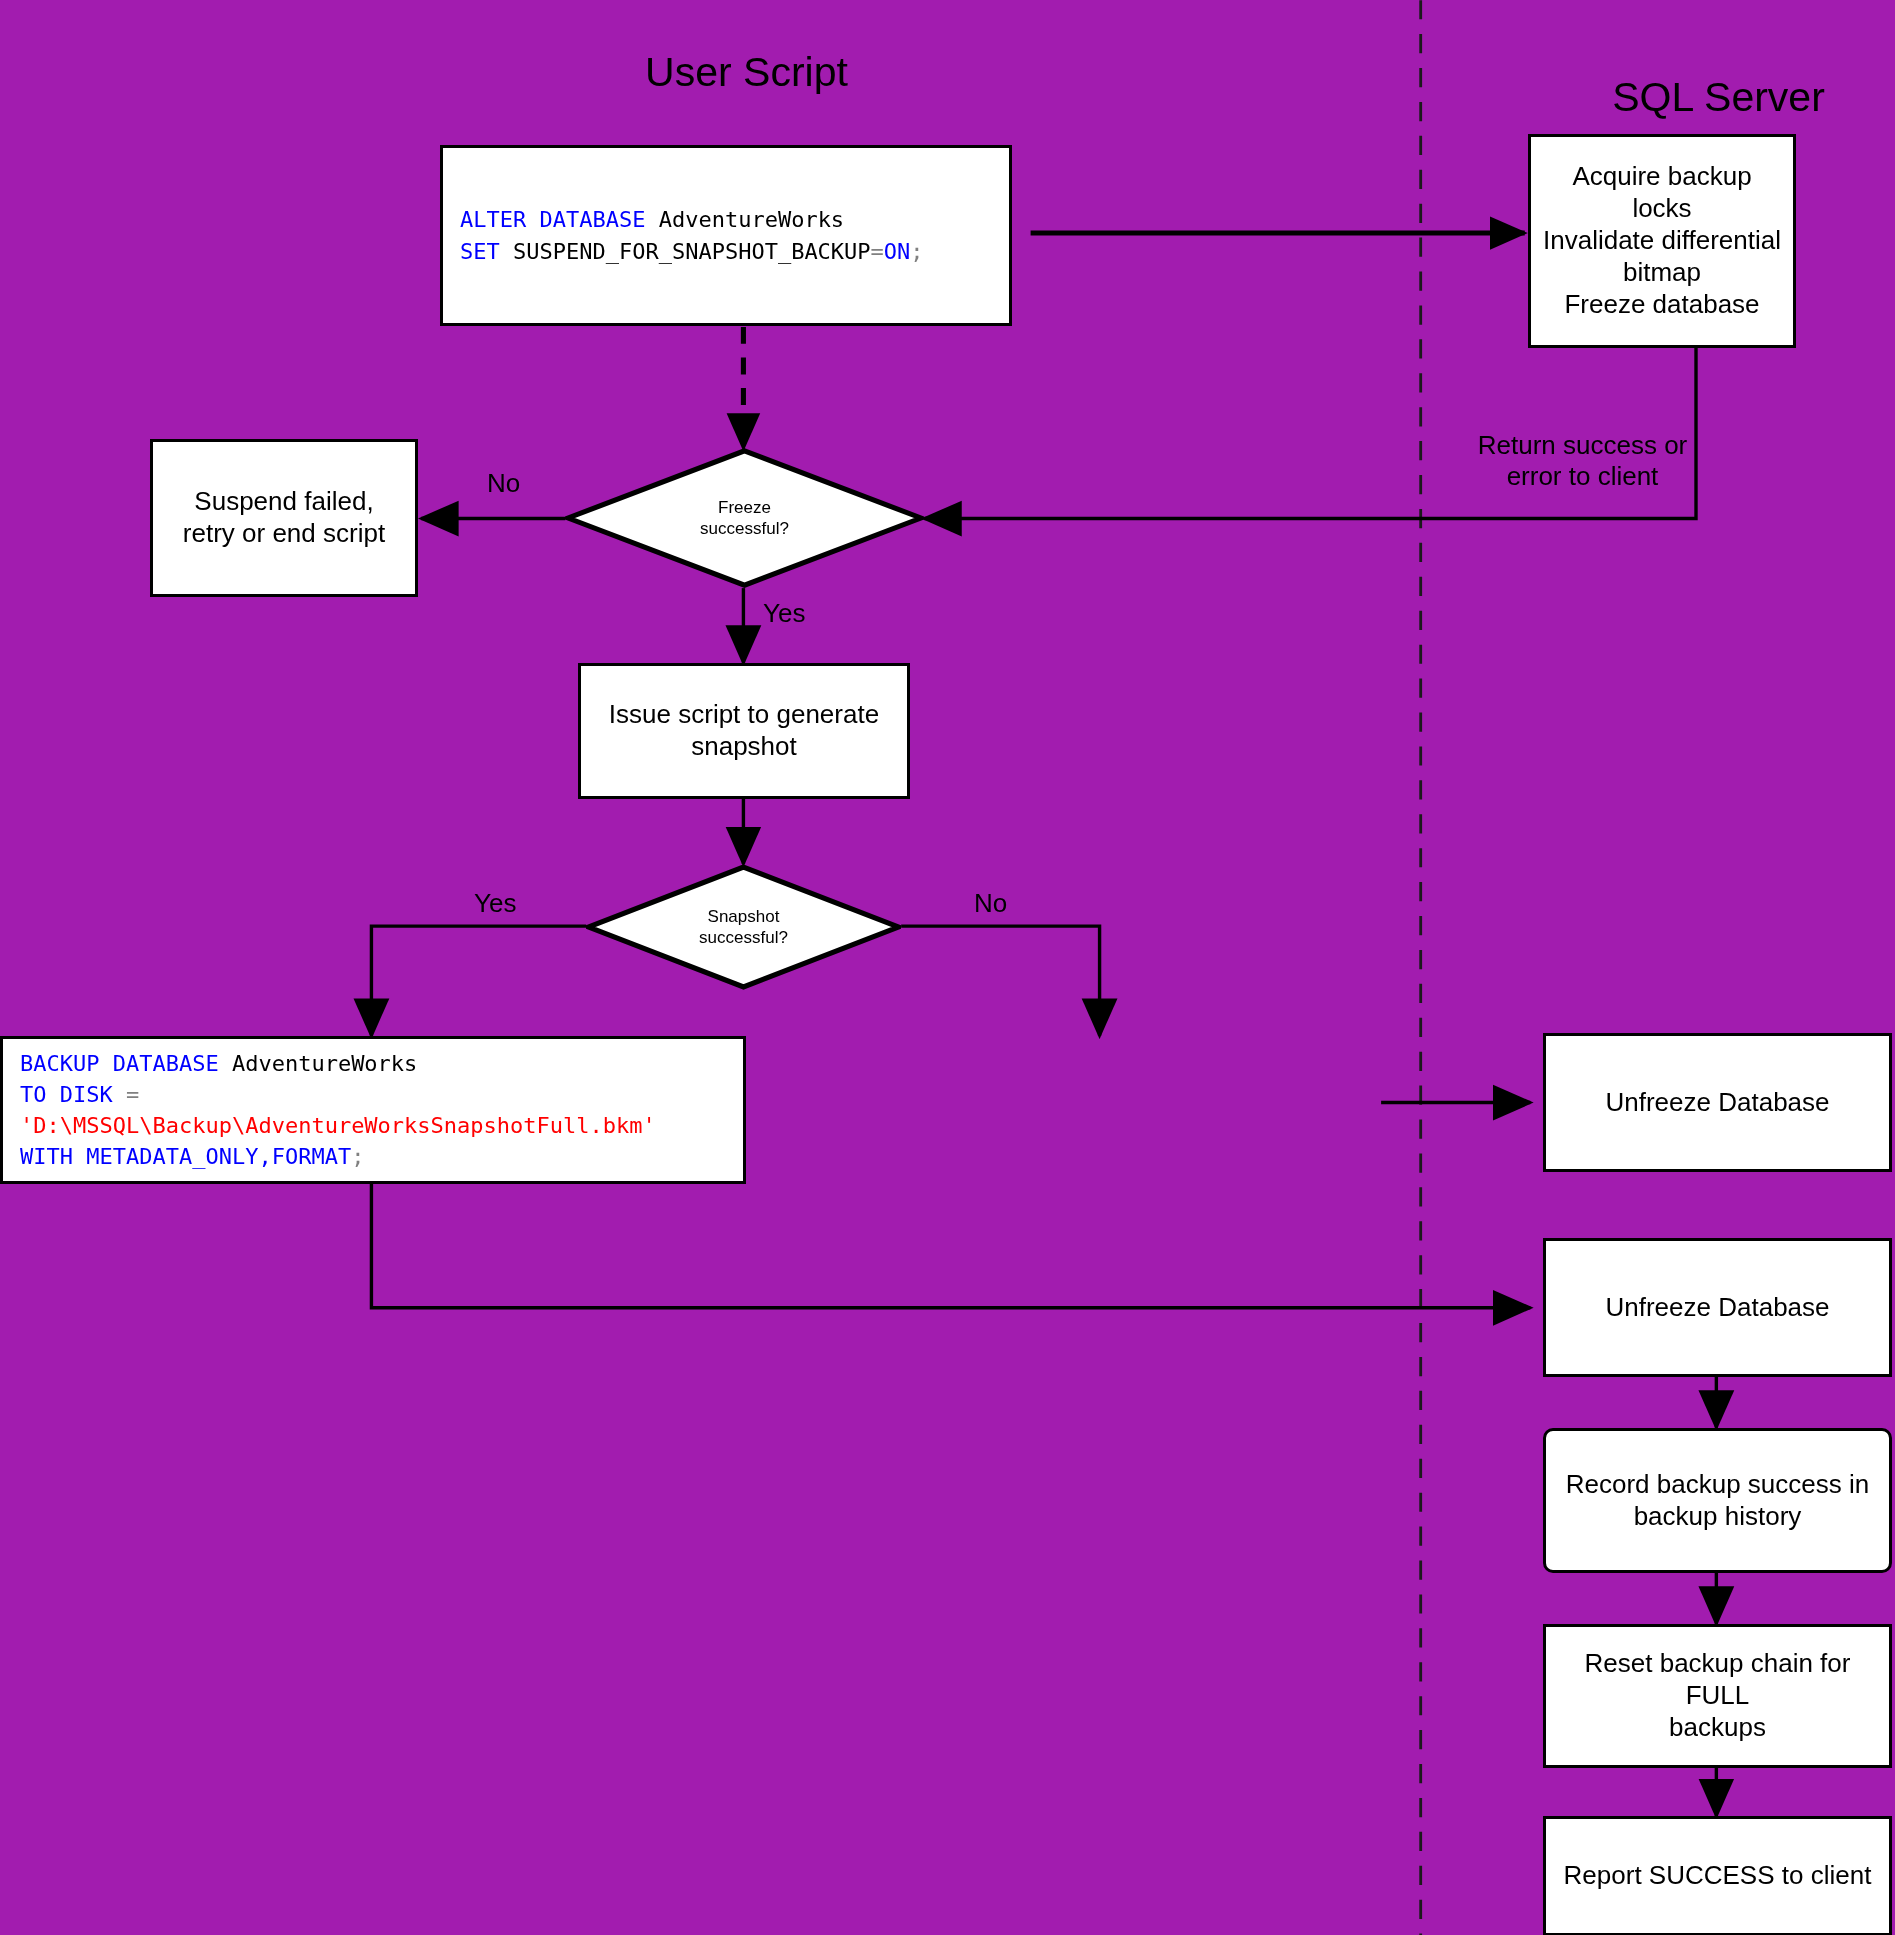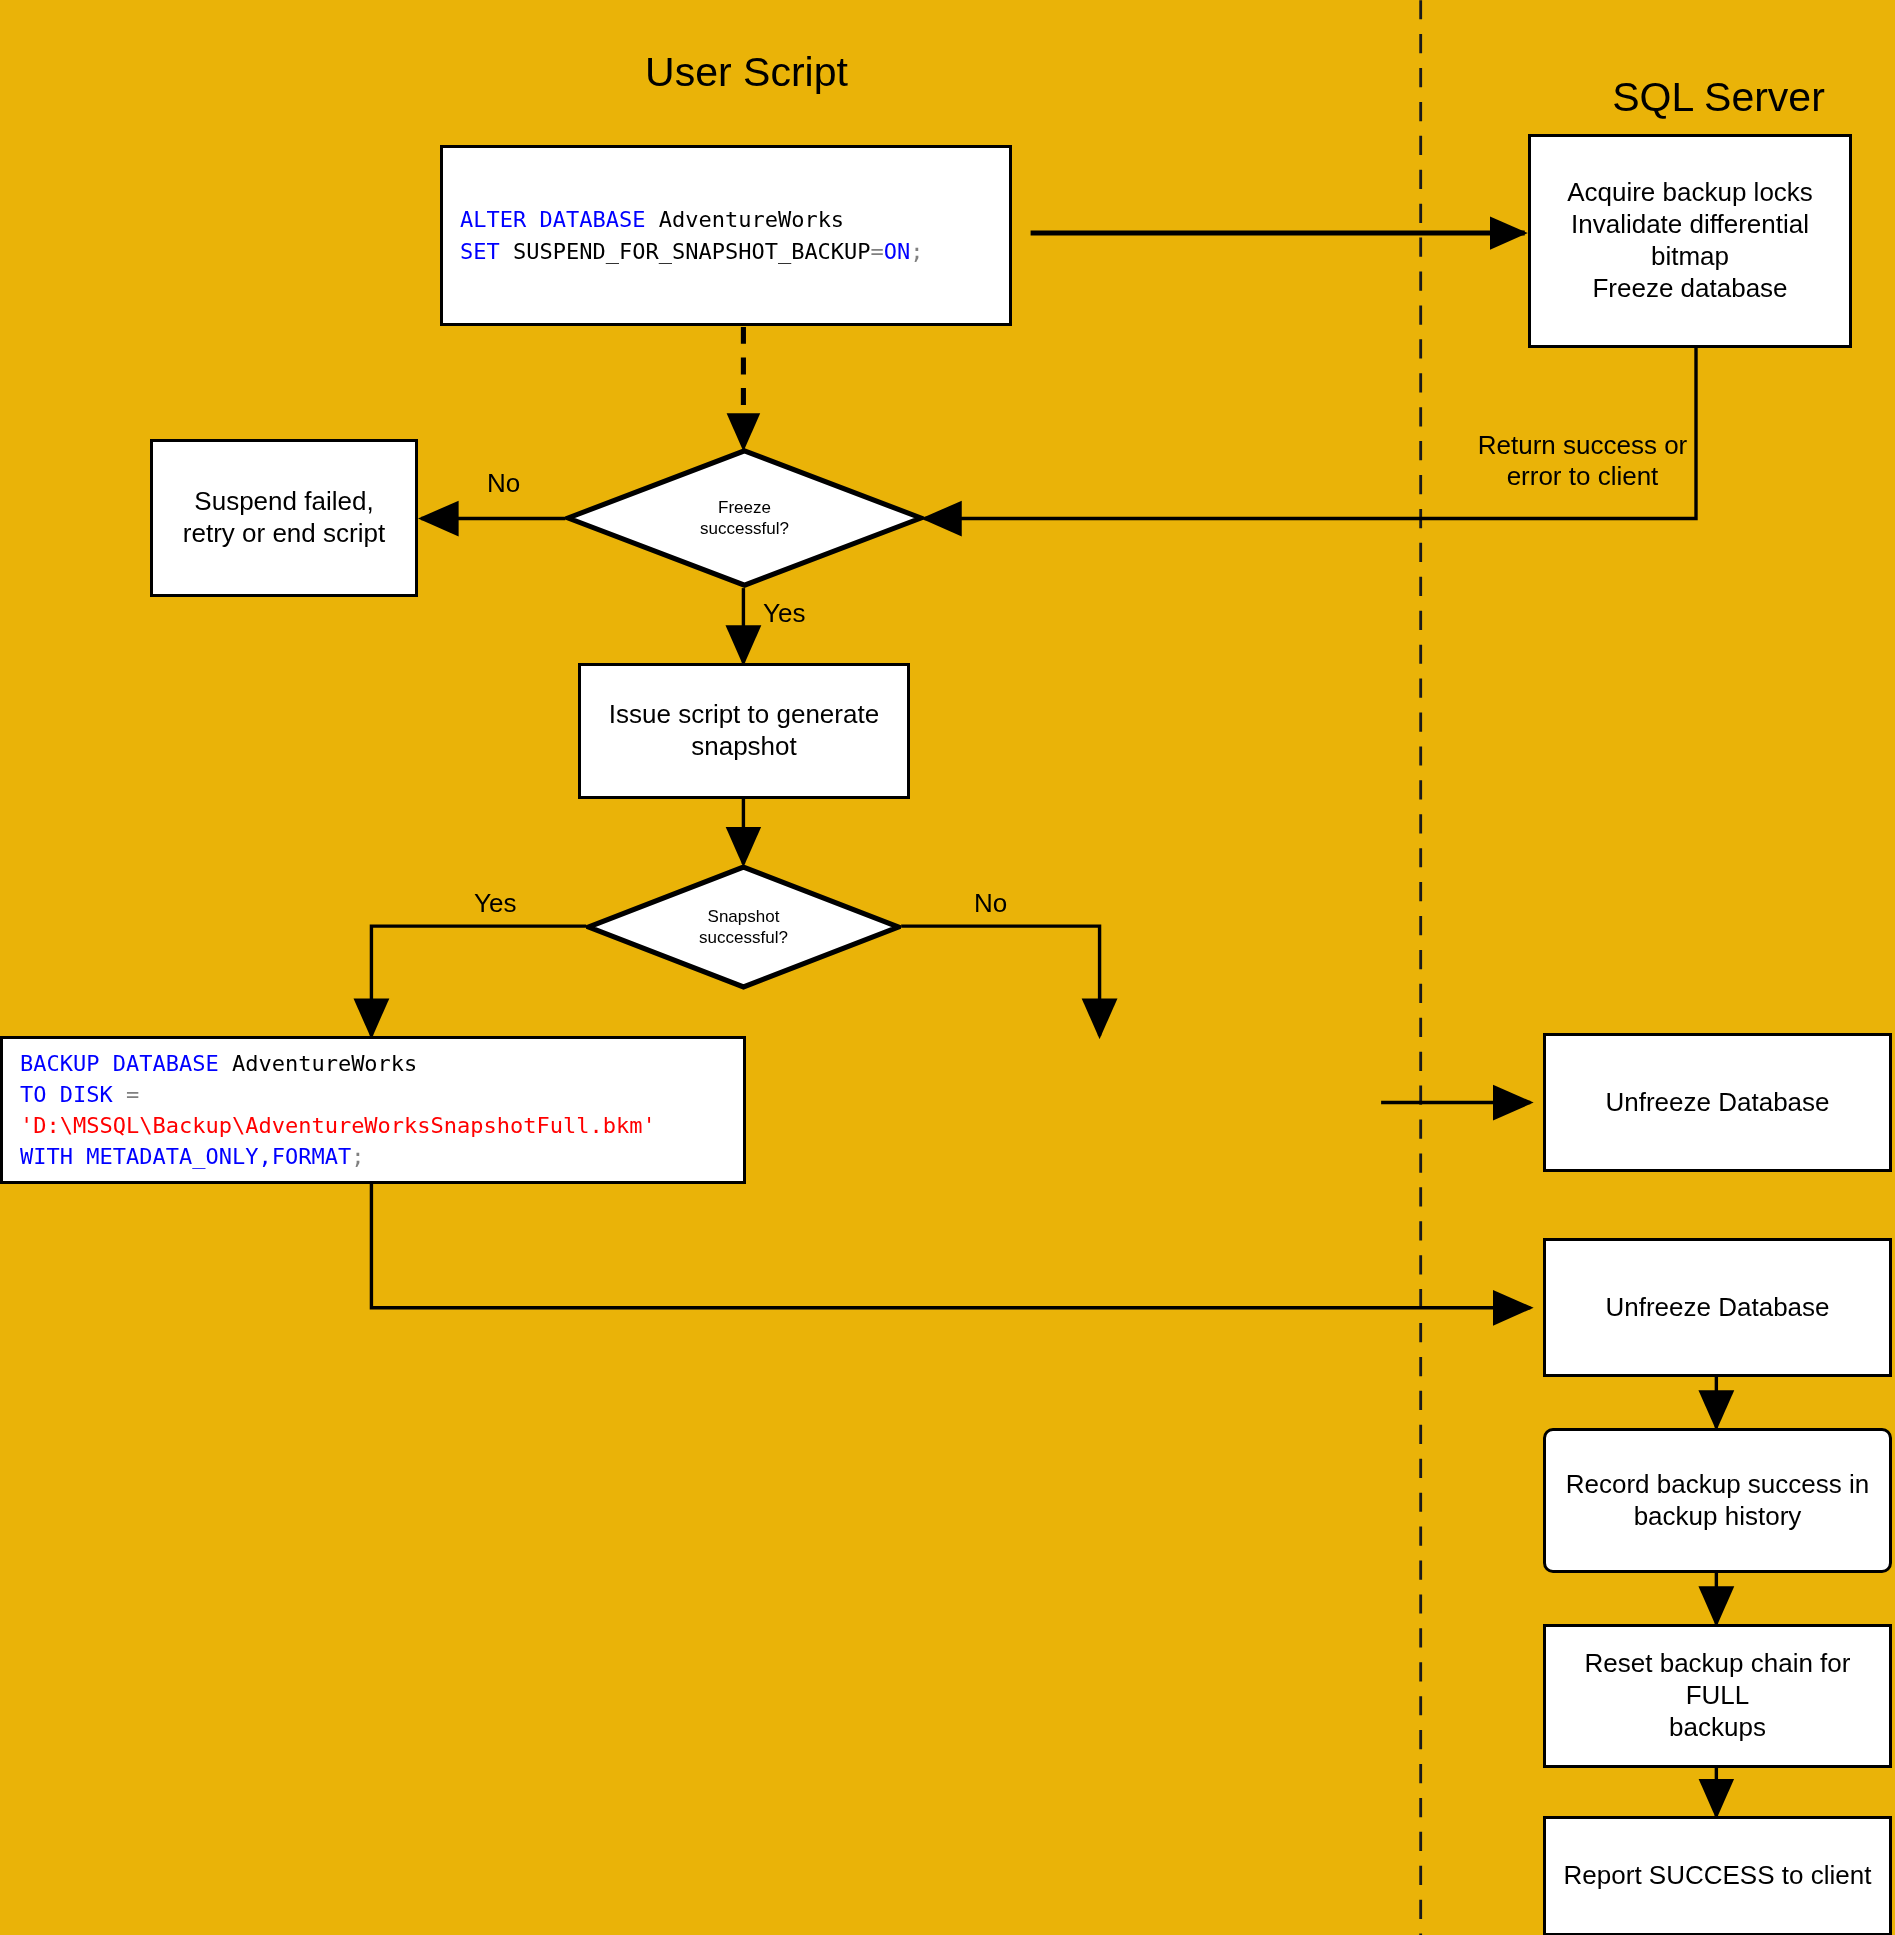--- a/index.html
+++ b/index.html
@@ -14,21 +14,21 @@
     position: relative;
     overflow: hidden;
     font-family: "Liberation Sans", sans-serif;
     color: #000;
   }
   #canvas {
     position: absolute;
     left: 0; top: 0;
     width: 1895px;
     height: 1936px;
-    background: #eab308;
+    background: #a21caf;
   }
   .svg-layer {
     position: absolute;
     left: 0; top: 0;
     width: 1895px;
     height: 1936px;
     pointer-events: none;
   }
   
   .lane-title {
@@ -153,21 +153,21 @@
 
   <div class="lane-title" style="left:577px; top:52px; width:339px;">User Script</div>
 
   <div class="lane-title" style="left:1549px; top:37px; width:339px;margin-top:40px;">SQL Server</div>
 
   <div class="code-node" style="left:440px; top:145px; width:572px; height:181px;">
     <pre><span class="kw">ALTER DATABASE </span><span class="id">AdventureWorks</span>
 <span class="kw">SET </span><span class="id">SUSPEND_FOR_SNAPSHOT_BACKUP</span><span class="op">=</span><span class="kw">ON</span><span class="pn">;</span></pre>
   </div>
 
-  <div class="node" style="left:1528px; top:134px; width:324px; height:214px;">
+  <div class="node" style="left:1528px; top:134px; width:268px; height:214px;">
     <div class="node-text">Acquire backup locks
 Invalidate differential
 bitmap
 Freeze database</div>
   </div>
 
   <div class="edge-label center" style="left:1464px; top:430px; width:237px;">Return success or
 error to client</div>
 
   <div class="node" style="left:150px; top:439px; width:268px; height:158px;">

